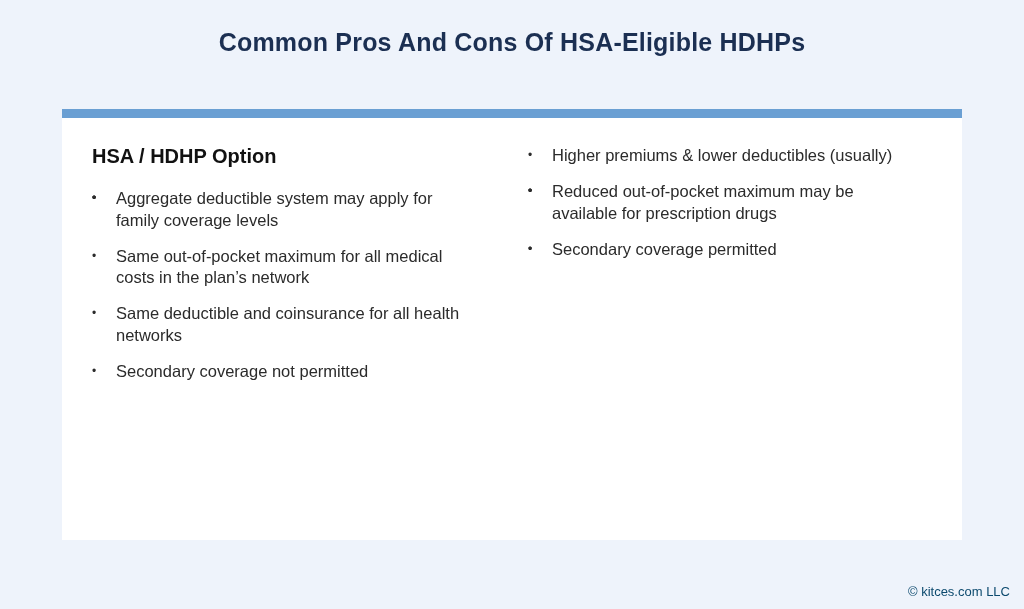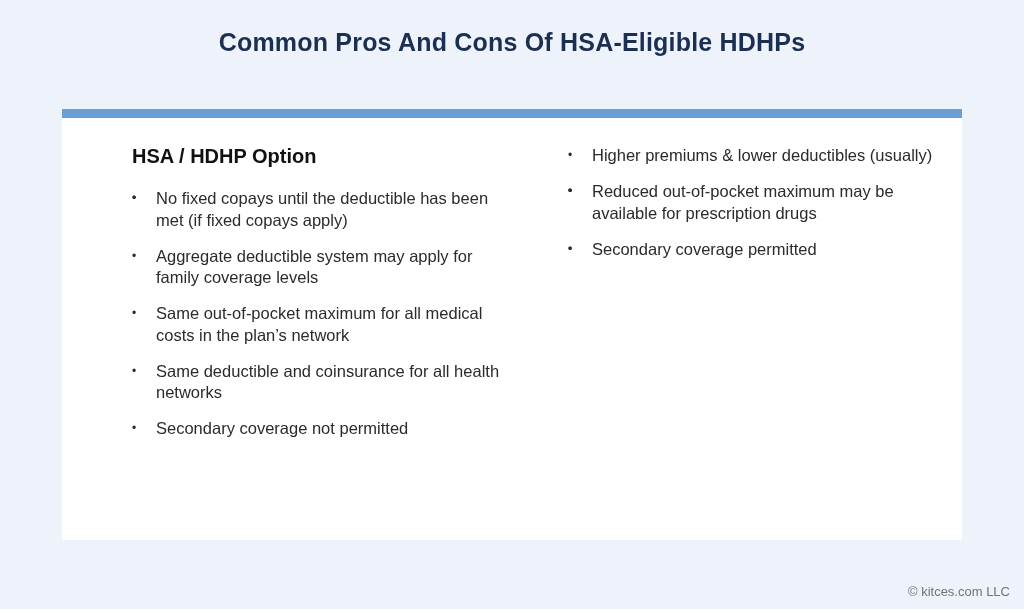--- a/index.html
+++ b/index.html
@@ -15,54 +15,54 @@
       color: #1b2f52; letter-spacing: 0.2px;
     }
     .panel {
       position: absolute; left: 62px; top: 109px; width: 900px; height: 431px;
       background: #ffffff;
     }
     .panel-bar {
       position: absolute; left: 0; top: 0; width: 900px; height: 9px;
       background: #6a9fd3;
     }
-    .col { position: absolute; top: 36px; margin-left: 40px; }
+    .col { position: absolute; top: 36px; }
     .col.left { left: 30px; width: 380px; }
     .col.right { left: 466px; width: 390px; }
     .col-heading {
       font-size: 20px; font-weight: bold; color: #111111; margin: 0 0 20px 0;
     }
     ul.items { list-style: none; margin: 0; padding: 0; }
     ul.items li {
       position: relative; padding-left: 24px;
       font-size: 16.5px; line-height: 21.5px; color: #2b2b2b;
       margin-bottom: 14.5px;
     }
     .bullet {
       position: absolute; left: 0; top: 0; font-size: 12px; color: #2b2b2b;
       width: 10px; text-align: left;
     }
     .footer {
       position: absolute; right: 14px; top: 584px;
-      font-size: 13px; color: #737373;
+      font-size: 13px; color: #0c4a6e;
     }
   </style>
 </head>
 <body>
 
 <div class="title">Common Pros And Cons Of HSA-Eligible HDHPs</div>
 
 <div class="panel">
   <div class="panel-bar"></div>
 
   <div class="col left">
     <div class="col-heading">HSA / HDHP Option</div>
     <ul class="items">
       <li><span class="bullet">•</span></li>
-      <li><span class="bullet">•</span><span>No fixed copays until the deductible has been met (if fixed copays apply)</span></li>
+      <li><span class="bullet">•</span></li>
       <li><span class="bullet">•</span><span>Aggregate deductible system may apply for family coverage levels</span></li>
       <li><span class="bullet">•</span><span>Same out-of-pocket maximum for all medical costs in the plan’s network</span></li>
       <li><span class="bullet">•</span><span>Same deductible and coinsurance for all health networks</span></li>
       <li><span class="bullet">•</span><span>Secondary coverage not permitted</span></li>
     </ul>
   </div>
 
   <div class="col right">
     <ul class="items">
       <li><span class="bullet">•</span><span>Higher premiums &amp; lower deductibles (usually)</span></li>

